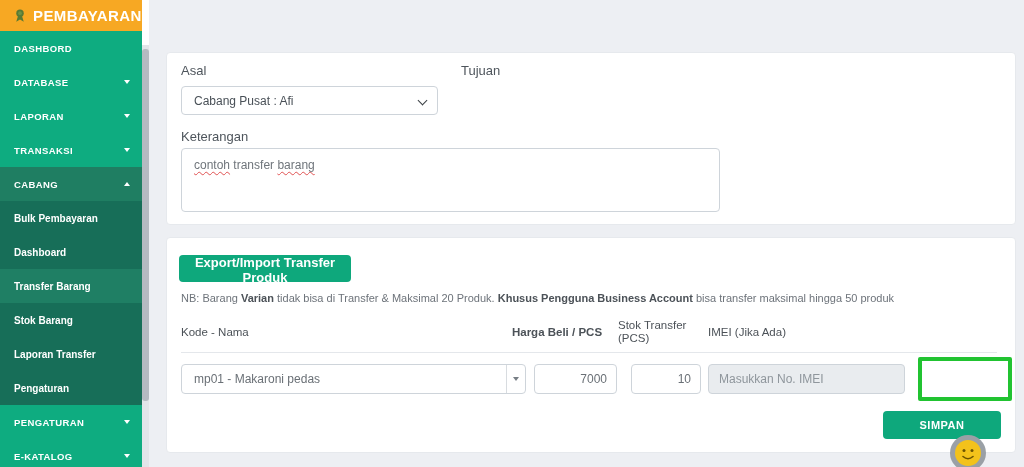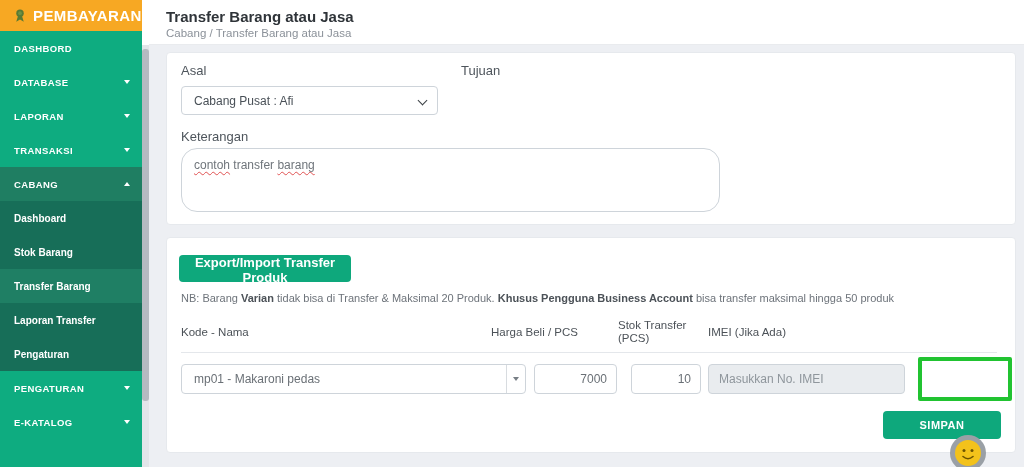--- a/index.html
+++ b/index.html
@@ -32,31 +32,31 @@
   #page-title { position:absolute; left:17px; top:8px; font-size:15px; font-weight:bold; color:#2f3439; }
   #breadcrumb { position:absolute; left:17px; top:27px; font-size:11.5px; color:#8b9199; }
 
   .panel { position:absolute; left:17px; width:850px; background:#fff; border:1px solid #e6e9ed; border-radius:4px; }
   #panel-form { top:52px; height:173px; }
   #panel-transfer { top:237px; height:216px; }
 
   .field-label { position:absolute; font-size:13px; color:#4e555c; }
   .select-box { position:absolute; height:29px; background:#fff; border:1px solid #ced4da; border-radius:4px; display:flex; align-items:center; padding:0 26px 0 12px; font-size:12px; color:#495057; cursor:pointer; }
   .select-caret { position:absolute; right:11px; top:10px; width:7px; height:7px; border-right:1.6px solid #3b4045; border-bottom:1.6px solid #3b4045; transform:rotate(45deg); }
-  #textarea-keterangan { position:absolute; left:14px; top:95px; width:539px; height:64px; border:1px solid #ced4da; border-radius:16px; background:#fff; padding:9px 12px; font-size:12px; color:#6f757b; cursor:text; }
+  #textarea-keterangan { position:absolute; left:14px; top:95px; width:539px; height:64px; border:1px solid #ced4da; border-radius:4px; background:#fff; padding:9px 12px; font-size:12px; color:#6f757b; cursor:text; }
   .misspell { text-decoration:underline; text-decoration-style:wavy; text-decoration-color:#e05252; text-decoration-thickness:1px; text-underline-offset:2px; }
 
   .btn-green { background:#0EA87C; color:#fff; border:none; border-radius:4px; font-family:"Liberation Sans",sans-serif; font-weight:bold; cursor:pointer; }
   #export-btn { position:absolute; left:12px; top:17px; width:172px; height:27px; font-size:13px; }
   #nb-note { position:absolute; left:14px; top:54px; width:815px; font-size:11px; color:#6d737a; }
   #nb-note b { color:#4c5258; }
 
   .col-header { position:absolute; font-size:11.5px; color:#4c5258; }
   #col-kode { left:14px; top:88px; }
-  #col-harga { left:324px; top:88px; width:112px; text-align:left; }
+  #col-harga { left:334px; top:88px; width:112px; text-align:center;font-weight:bold; }
   #col-stok { left:451px; top:81px; width:72px; line-height:13px; }
   #col-imei { left:541px; top:88px; }
   #row-divider { position:absolute; left:14px; top:114px; width:816px; height:1px; background:#e4e7eb; }
 
   .row-input { position:absolute; top:126px; height:30px; border:1px solid #ced4da; border-radius:4px; background:#fff; font-size:12px; color:#6a7076; font-family:"Liberation Sans",sans-serif; }
   #kode-select { left:14px; width:345px; display:flex; align-items:center; padding-left:12px; cursor:pointer; }
   #kode-arrow-box { position:absolute; right:0; top:0; width:19px; height:28px; border-left:1px solid #d8dce0; display:flex; align-items:center; justify-content:center; border-radius:0 4px 4px 0; }
   .mini-caret { width:0; height:0; border-left:3.5px solid transparent; border-right:3.5px solid transparent; border-top:4.5px solid #777e85; }
   #harga-input { left:367px; width:83px; text-align:right; padding-right:9px; }
   #stok-input { left:464px; width:70px; text-align:right; padding-right:9px; }
@@ -99,27 +99,30 @@
       <span>TRANSAKSI</span>
       <span class="chev chev-down"></span>
     </div>
     <div class="side-item cabang-open">
       <span>CABANG</span>
       <span class="chev chev-up"></span>
     </div>
 
     <div id="submenu">
       <div class="sub-item">
+        <span>Bulk Pembayaran</span>
+      </div>
+      <div class="sub-item">
         <span>Dashboard</span>
+      </div>
+      <div class="sub-item active">
+        <span>Transfer Barang</span>
       </div>
       <div class="sub-item">
         <span>Stok Barang</span>
-      </div>
-      <div class="sub-item active">
-        <span>Transfer Barang</span>
       </div>
       <div class="sub-item">
         <span>Laporan Transfer</span>
       </div>
       <div class="sub-item">
         <span>Pengaturan</span>
       </div>
     </div>
 
     <div class="side-item">
@@ -132,24 +135,20 @@
     </div>
   </nav>
 
   <div id="side-scroll-zone">
     <div id="side-scroll-track">
       <div id="side-scroll-thumb"></div>
     </div>
   </div>
 
   <main id="main">
-    <div id="topbar">
-      <div id="page-title">Transfer Barang atau Jasa</div>
-      <div id="breadcrumb">Cabang / Transfer Barang atau Jasa</div>
-    </div>
 
     <section class="panel" id="panel-form">
       <div class="field-label" style="left:14px; top:10px;">Asal</div>
       <div class="select-box" style="left:14px; top:33px; width:257px;">
         <span>Cabang Pusat : Afi</span>
         <span class="select-caret"></span>
       </div>
 
       <div class="field-label" style="left:294px; top:10px;">Tujuan</div>
 

